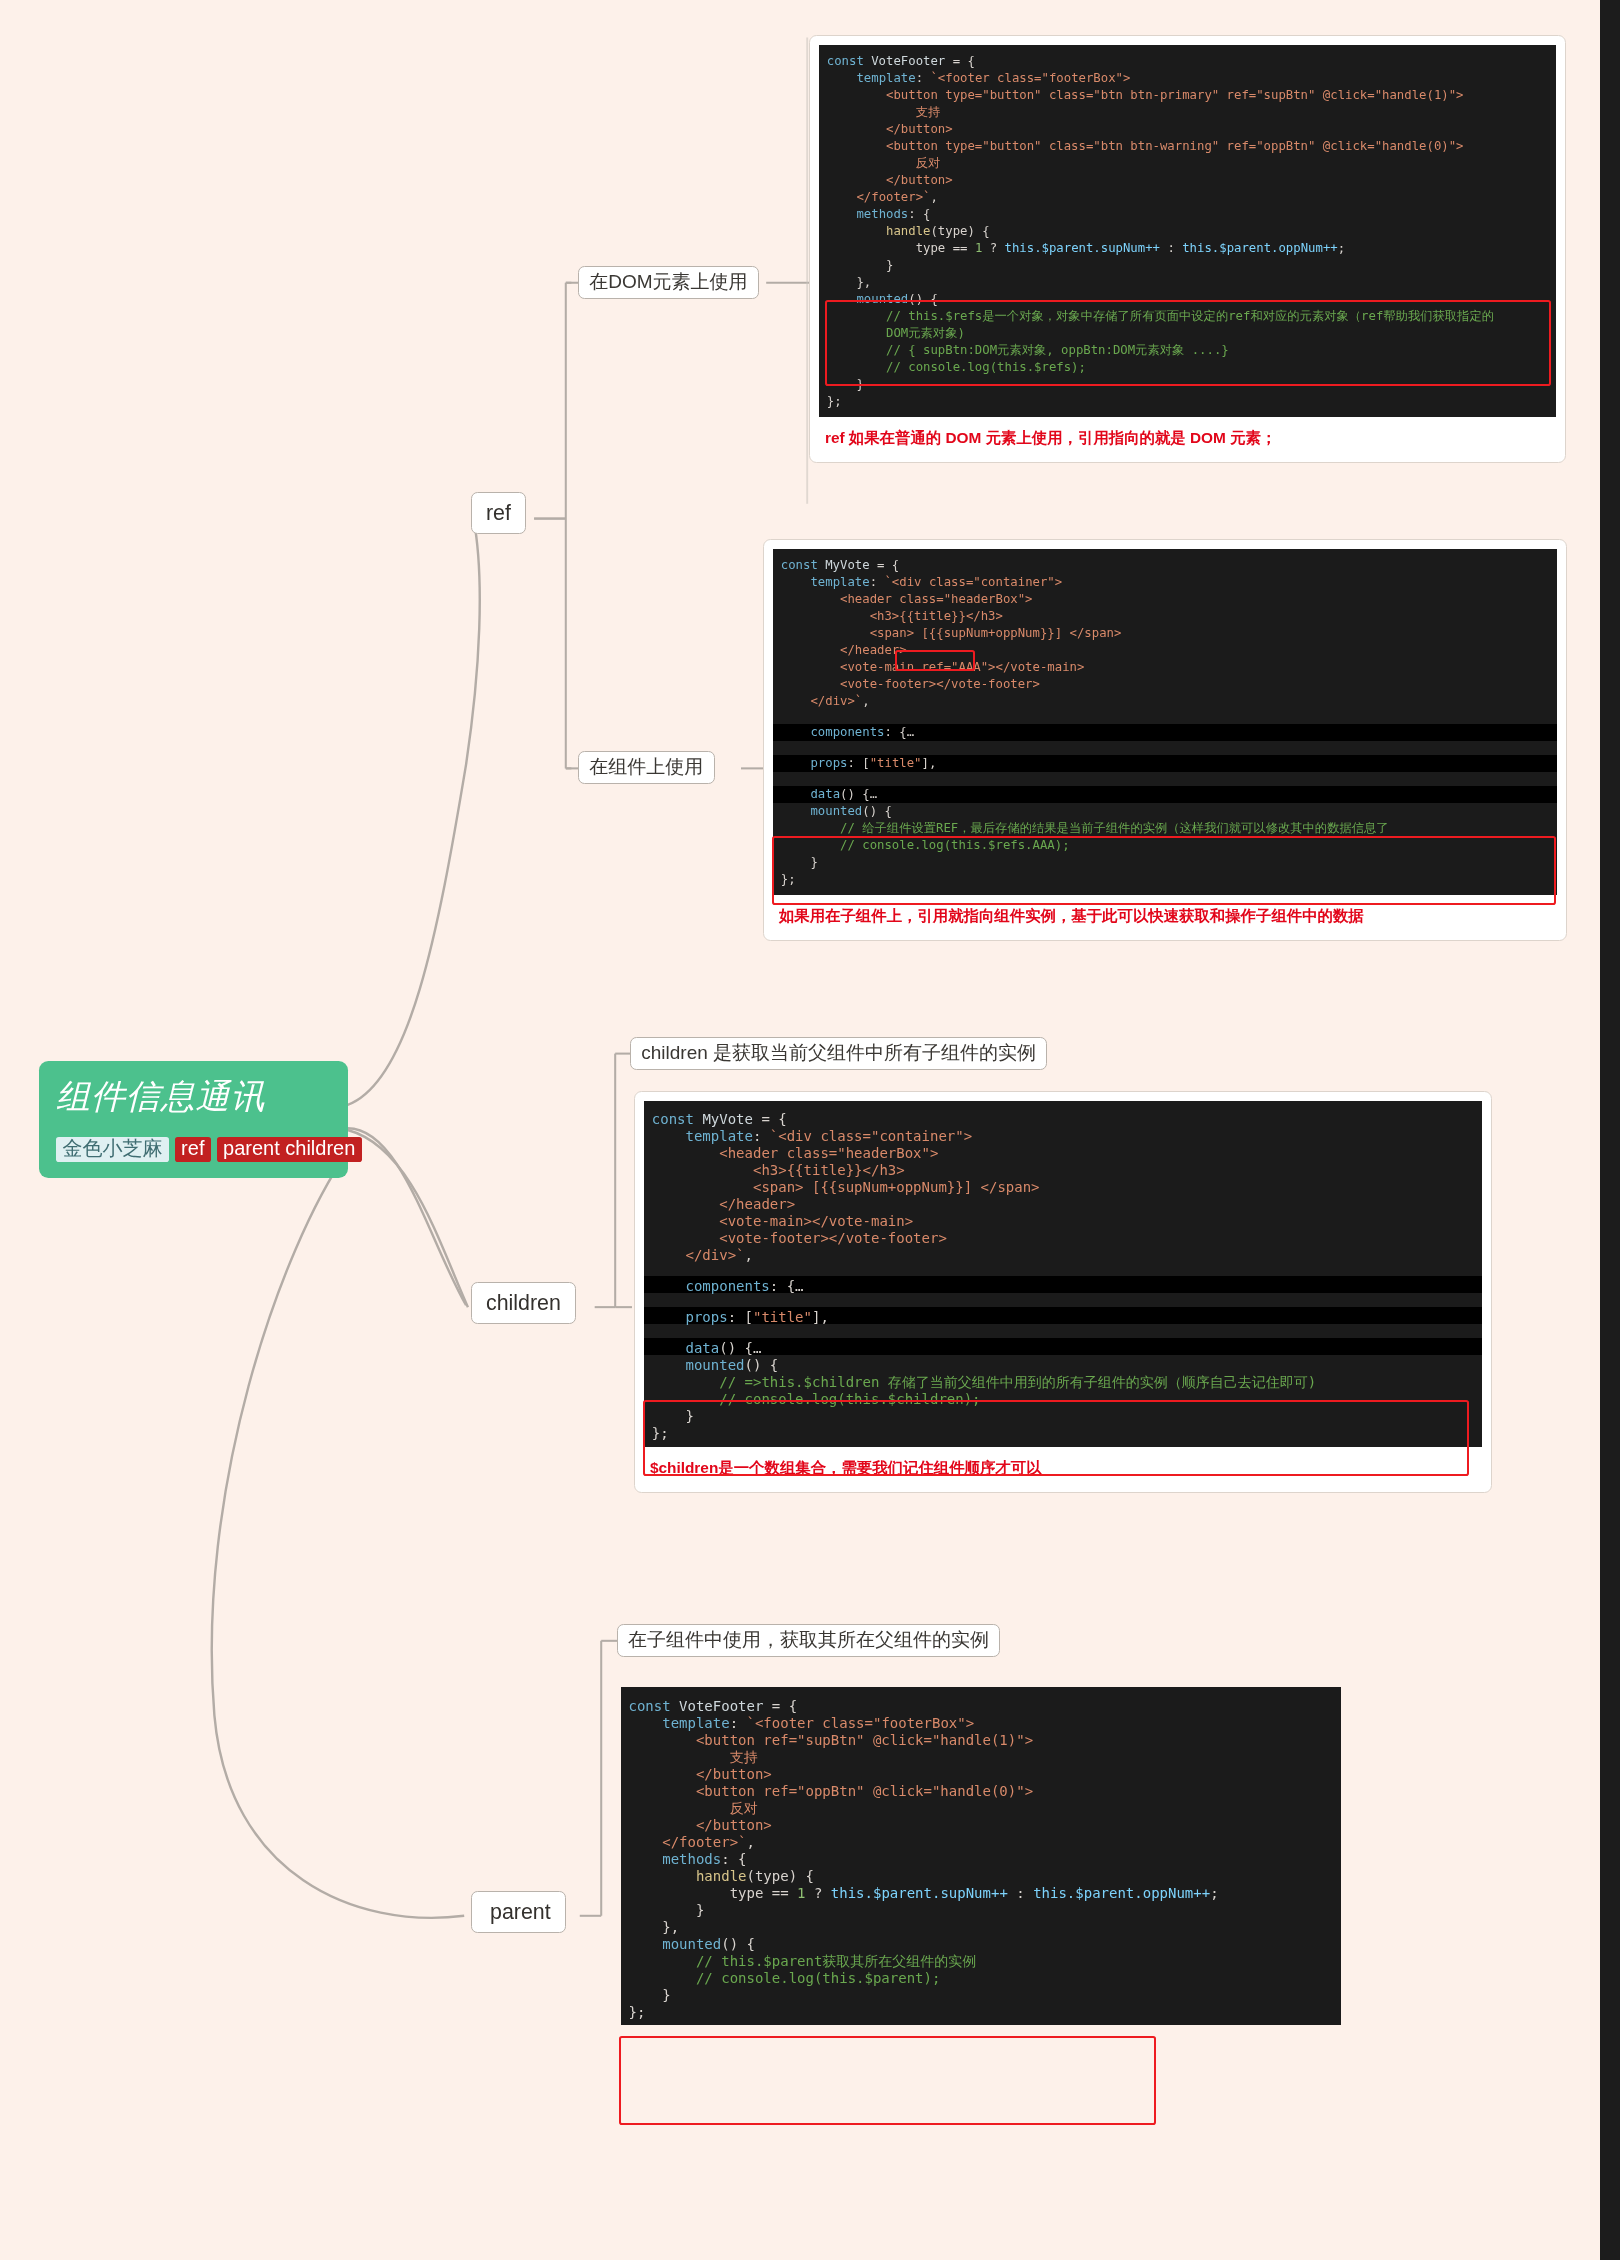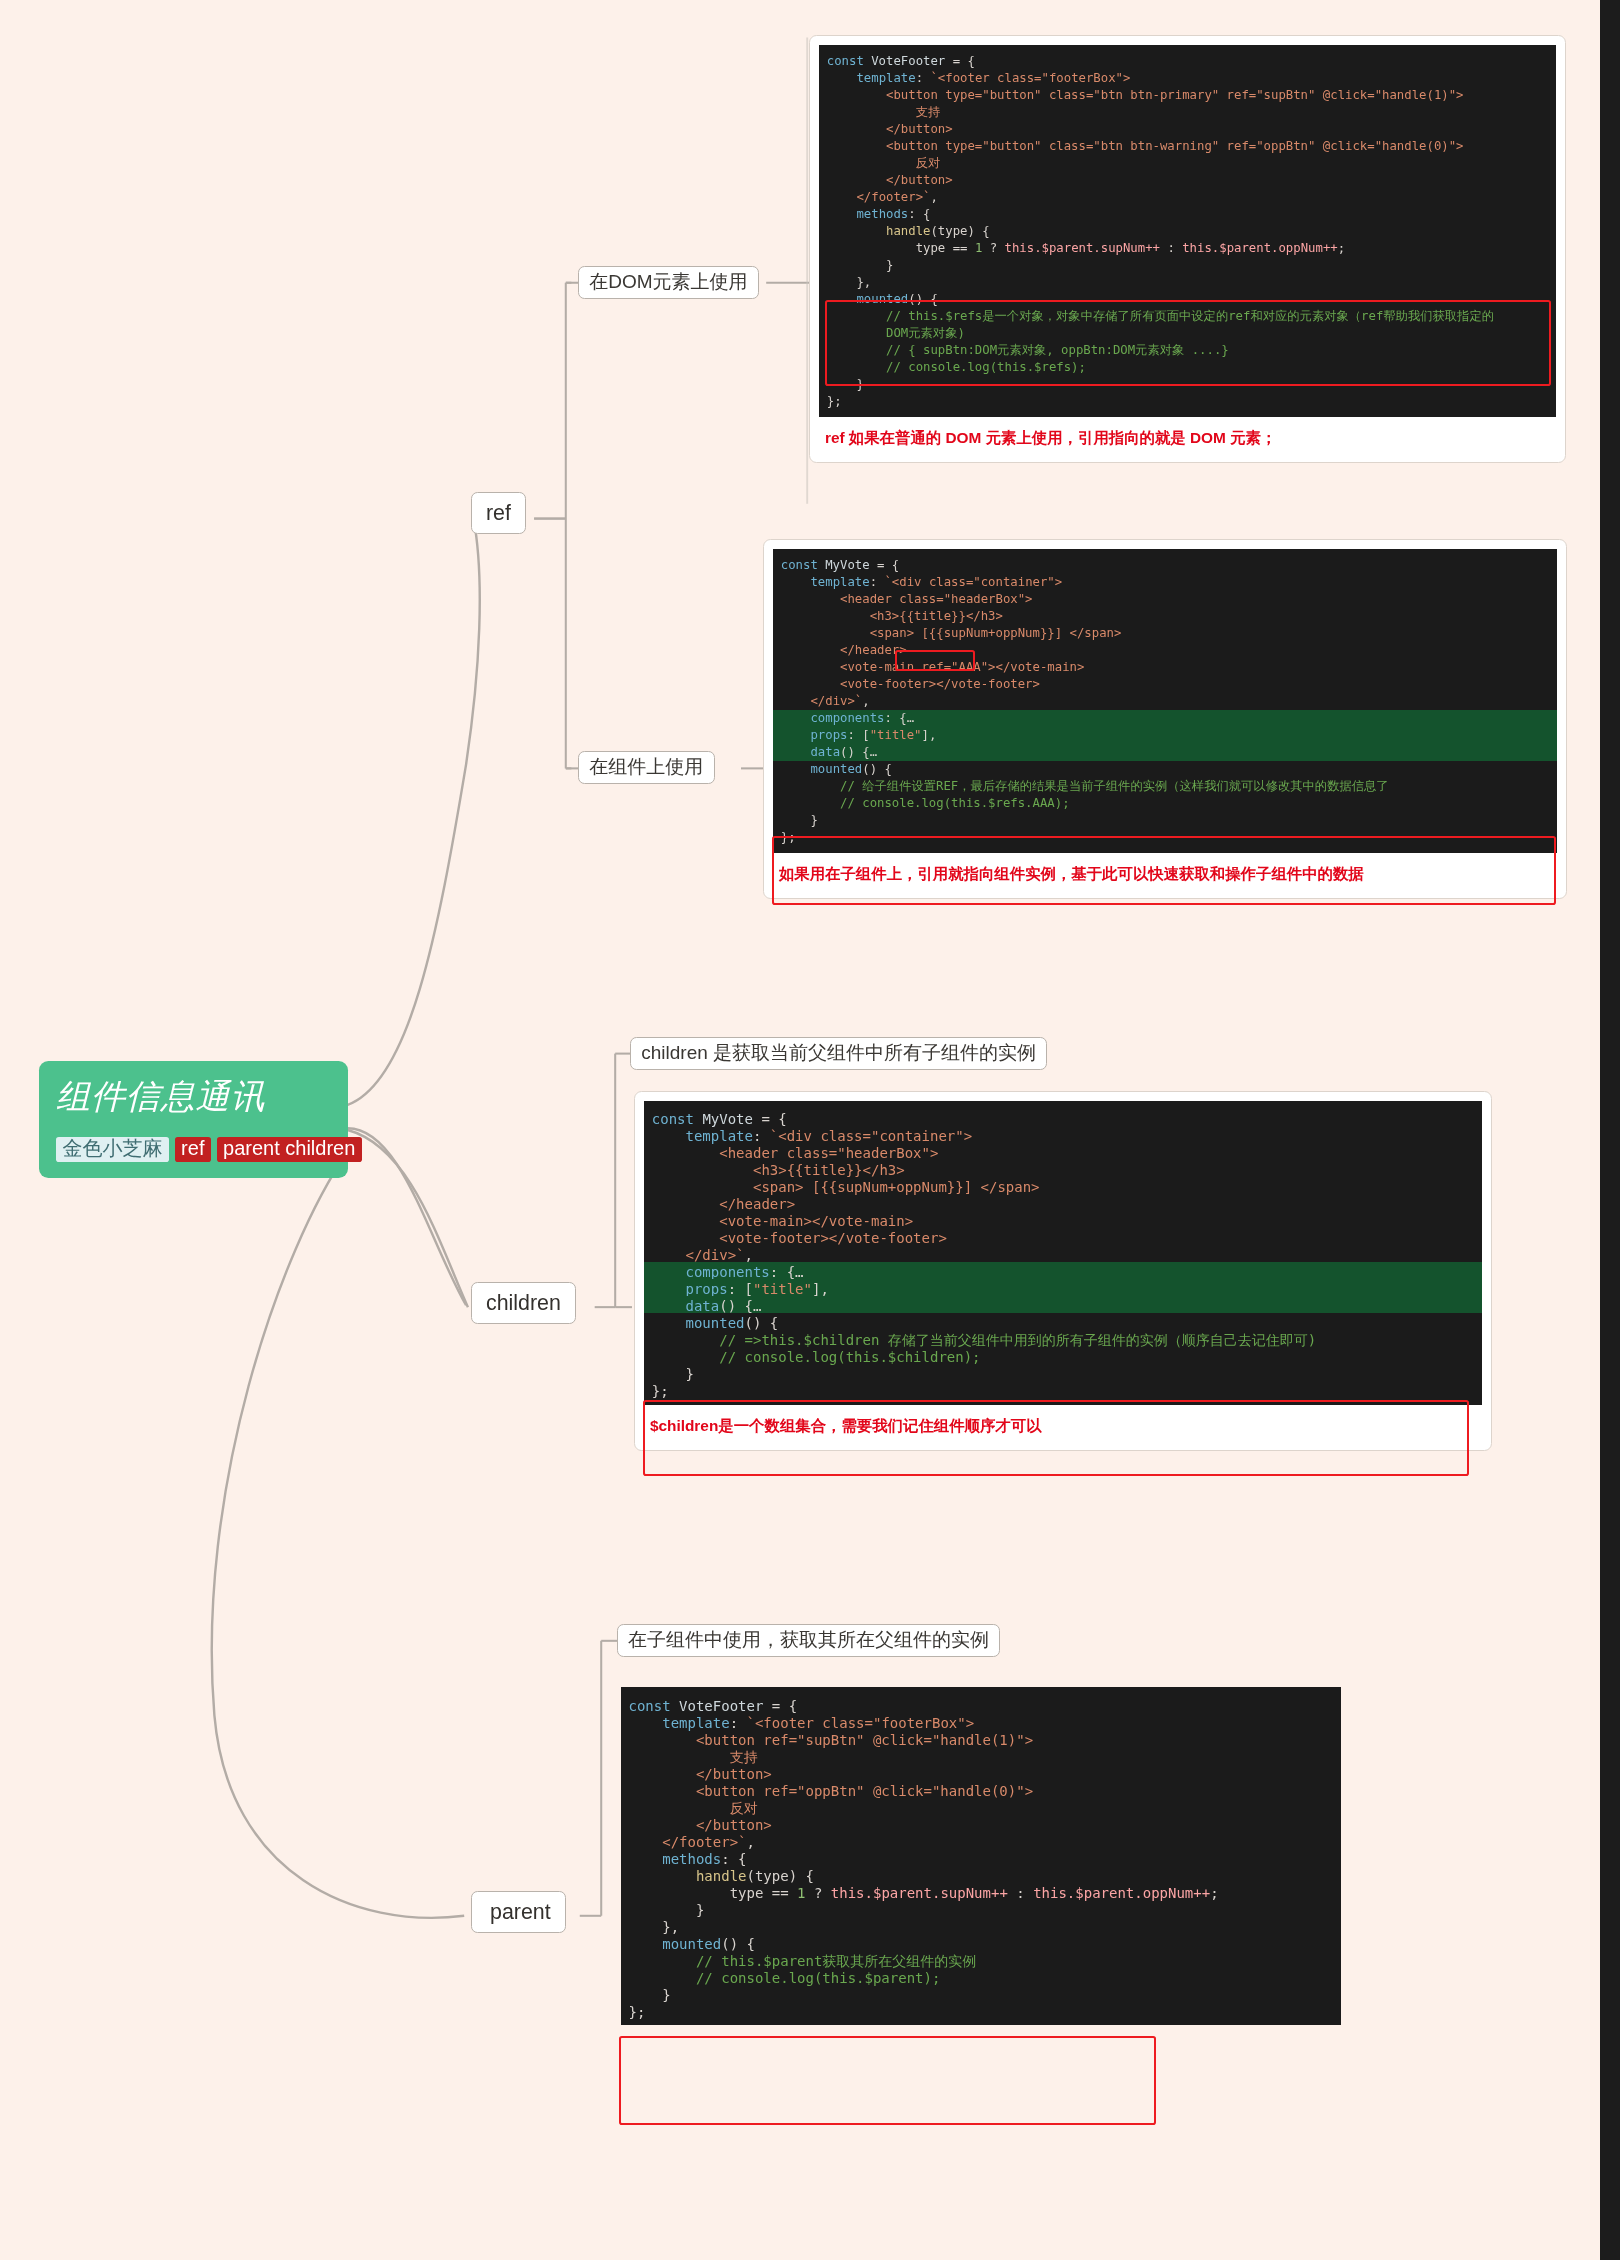--- a/index.html
+++ b/index.html
@@ -49,32 +49,32 @@
   .card.plain { border:none; background:transparent; padding:0; }
 
   .code {
     background:#1b1b1b; color:#d9d4cf;
     font-family:"DejaVu Sans Mono","Liberation Mono",monospace;
     font-size:12.3px; line-height:17px;
     white-space:pre; padding:7.5px 9.3px 7.5px 7.5px; position:relative;
     letter-spacing:0px;
   }
   .code .ln { position:relative; display:block; height:17px; }
-  .code .hl { background:#14532d; display:block; margin:0 -9.3px 0 -7.5px; padding:0 9.3px 0 7.5px; }
+  .code .hl { background:#000000; display:block; margin:14px -9.3px 0 -7.5px; padding:0 9.3px 0 7.5px; }
 
   
   .k  { color:#6fb3d2; }   
   .fn { color:#cfd8dc; }   
   .pr { color:#6fb3d2; }   
   .s  { color:#d98a6a; }   
   .cm { color:#6aa84f; }   
   .y  { color:#d8c58b; }   
   .n  { color:#8fbf72; }   
   .p  { color:#d9d4cf; }   
-  .bl { color:#fca5a5; }
+  .bl { color:#7dd3fc; }
 
   .redbox {
     position:absolute; border:2.3px solid #ee1b20; border-radius:2.8px;
     pointer-events:none;
   }
   .caption {
     color:#e2061a; font-size:15.4px; font-weight:bold; line-height:20.5px;
     padding:10.3px 3.7px 4.7px 5.6px; white-space:nowrap;
   }
 </style>

